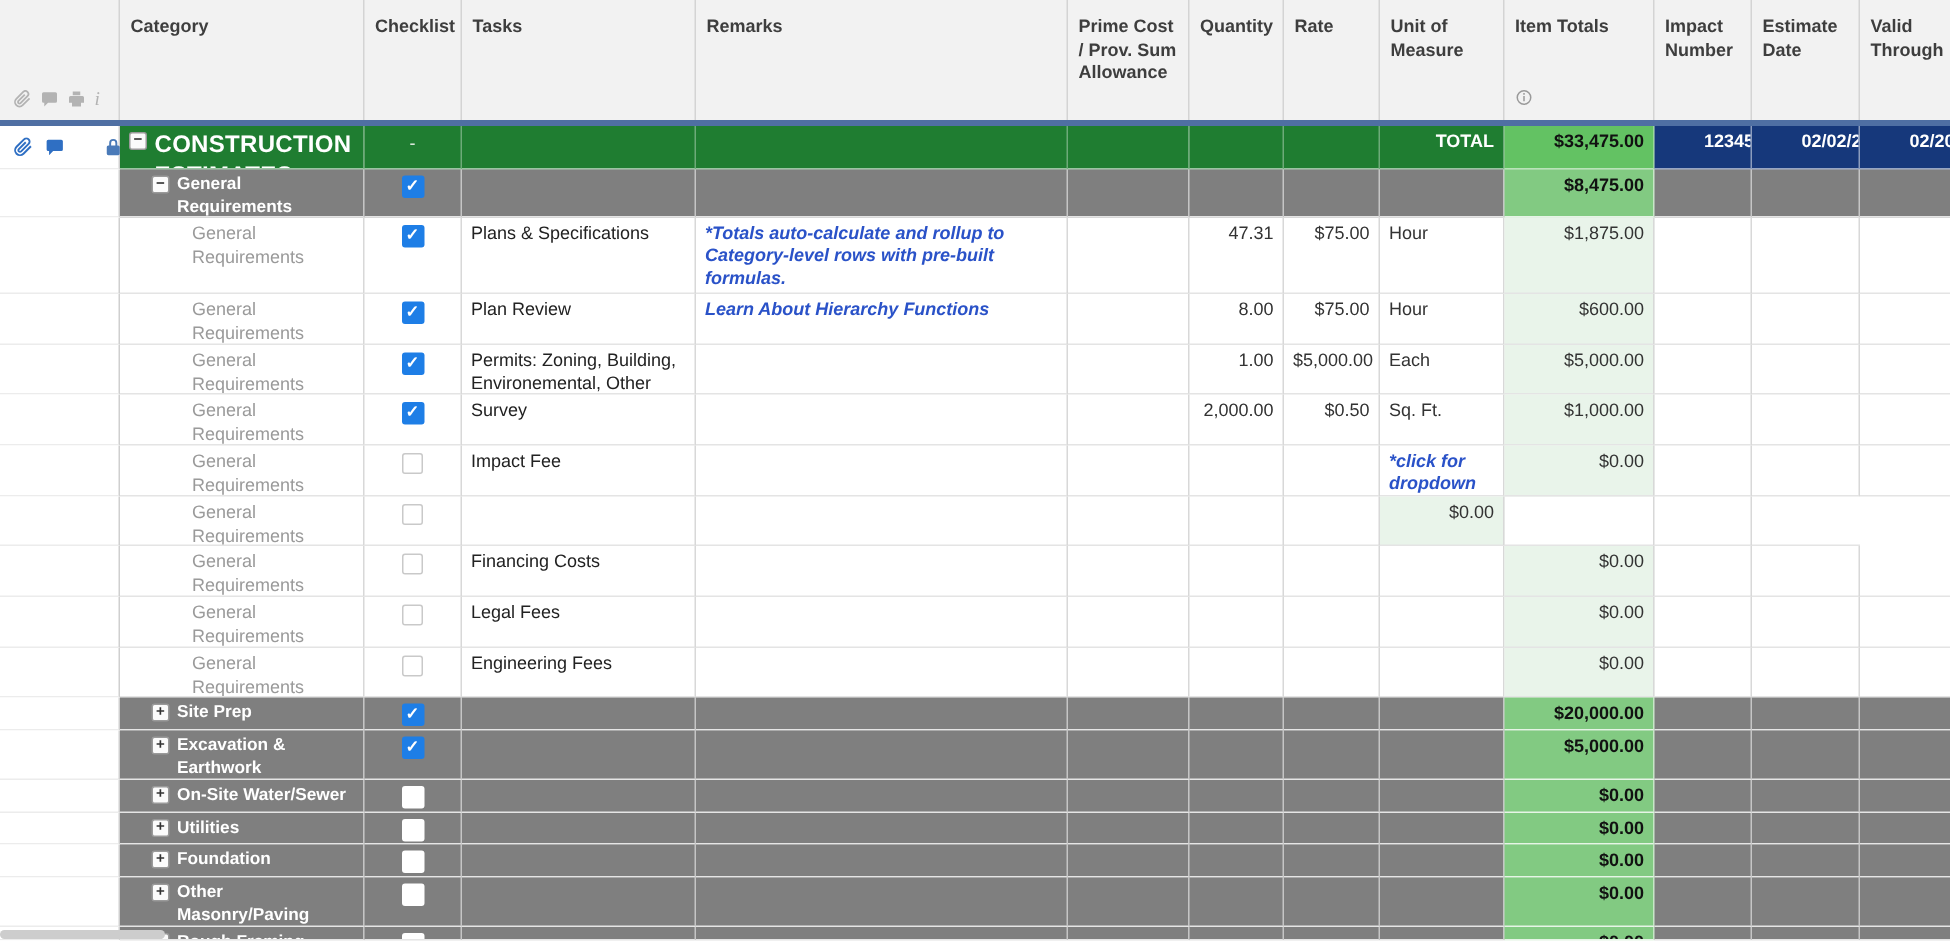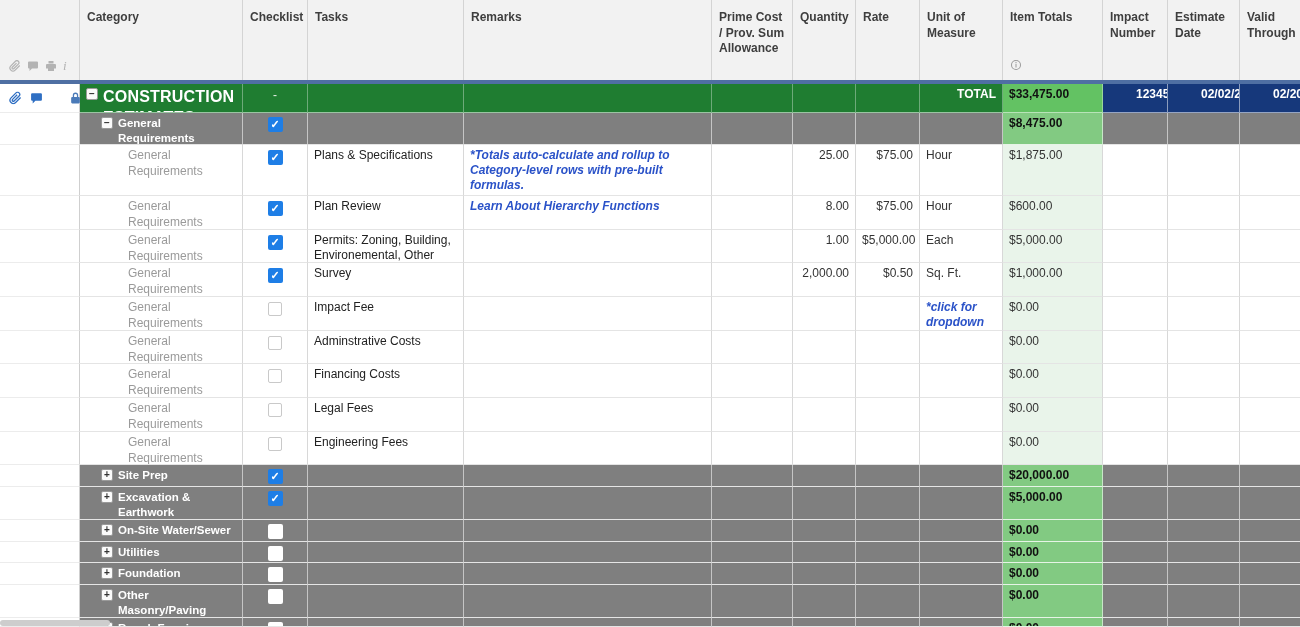--- a/index.html
+++ b/index.html
@@ -55,21 +55,21 @@
   .cb.un { width:14px; height:14px; background:#fff; border:1px solid #c9c9c9; }
   .cb.unw { background:#fff; }
   .dash { color:#e8f0e8; font-weight:400; }
   
   .tasks-txt { color:#222; }
   .remark-note { color:var(--link-blue,#2a52c8); font-weight:700; font-style:italic; }
   .remark-link { color:var(--link-blue,#2a52c8); font-weight:700; font-style:italic; cursor:pointer; }
   .num { text-align:right; }
   .uom-note { color:var(--link-blue,#2a52c8); font-weight:700; font-style:italic; }
   .total-label { text-align:right; font-weight:700; color:#fff; }
-  .item { }
+  .item { text-align:right; }
   
   .hscroll-thumb { position:absolute; bottom:1px; left:0; width:110px; height:6px; background:#cdcdcd; border-radius:3px; }
 </style>
 </head>
 <body>
 
 <div class="sheet">
   <div class="header grid-row" id="header">
       <div class="hcell gutter-h">
         <div class="gutter-icons">
@@ -186,21 +186,21 @@
           <span class="txt">General Requirements</span>
         </div>
         <div class="cell chk">
           <div class="cb checked">
             <span>✓</span>
           </div>
         </div>
         <div class="cell"><span class="tasks-txt">Plans &amp; Specifications</span></div>
         <div class="cell"><span class="remark-note">*Totals auto-calculate and rollup to Category-level rows with pre-built formulas.</span></div>
         <div class="cell"></div>
-        <div class="cell num"><span>25.00</span></div>
+        <div class="cell num"><span>47.31</span></div>
         <div class="cell num"><span>$75.00</span></div>
         <div class="cell"><span>Hour</span></div>
         <div class="cell item"><span>$1,875.00</span></div>
         <div class="cell"></div>
         <div class="cell"></div>
         <div class="cell"></div>
       </div>
       <div class="row grid-row detail" style="height: 34px;">
         <div class="gutter-cell"></div>
         <div class="cell cat indent2">
@@ -284,21 +284,20 @@
         <div class="cell"></div>
       </div>
       <div class="row grid-row detail" style="height: 33px;">
         <div class="gutter-cell"></div>
         <div class="cell cat indent2">
           <span class="txt">General Requirements</span>
         </div>
         <div class="cell chk">
           <div class="cb un"></div>
         </div>
-        <div class="cell"><span class="tasks-txt">Adminstrative Costs</span></div>
         <div class="cell"></div>
         <div class="cell"></div>
         <div class="cell num"></div>
         <div class="cell num"></div>
         <div class="cell"></div>
         <div class="cell item"><span>$0.00</span></div>
         <div class="cell"></div>
         <div class="cell"></div>
         <div class="cell"></div>
       </div>

